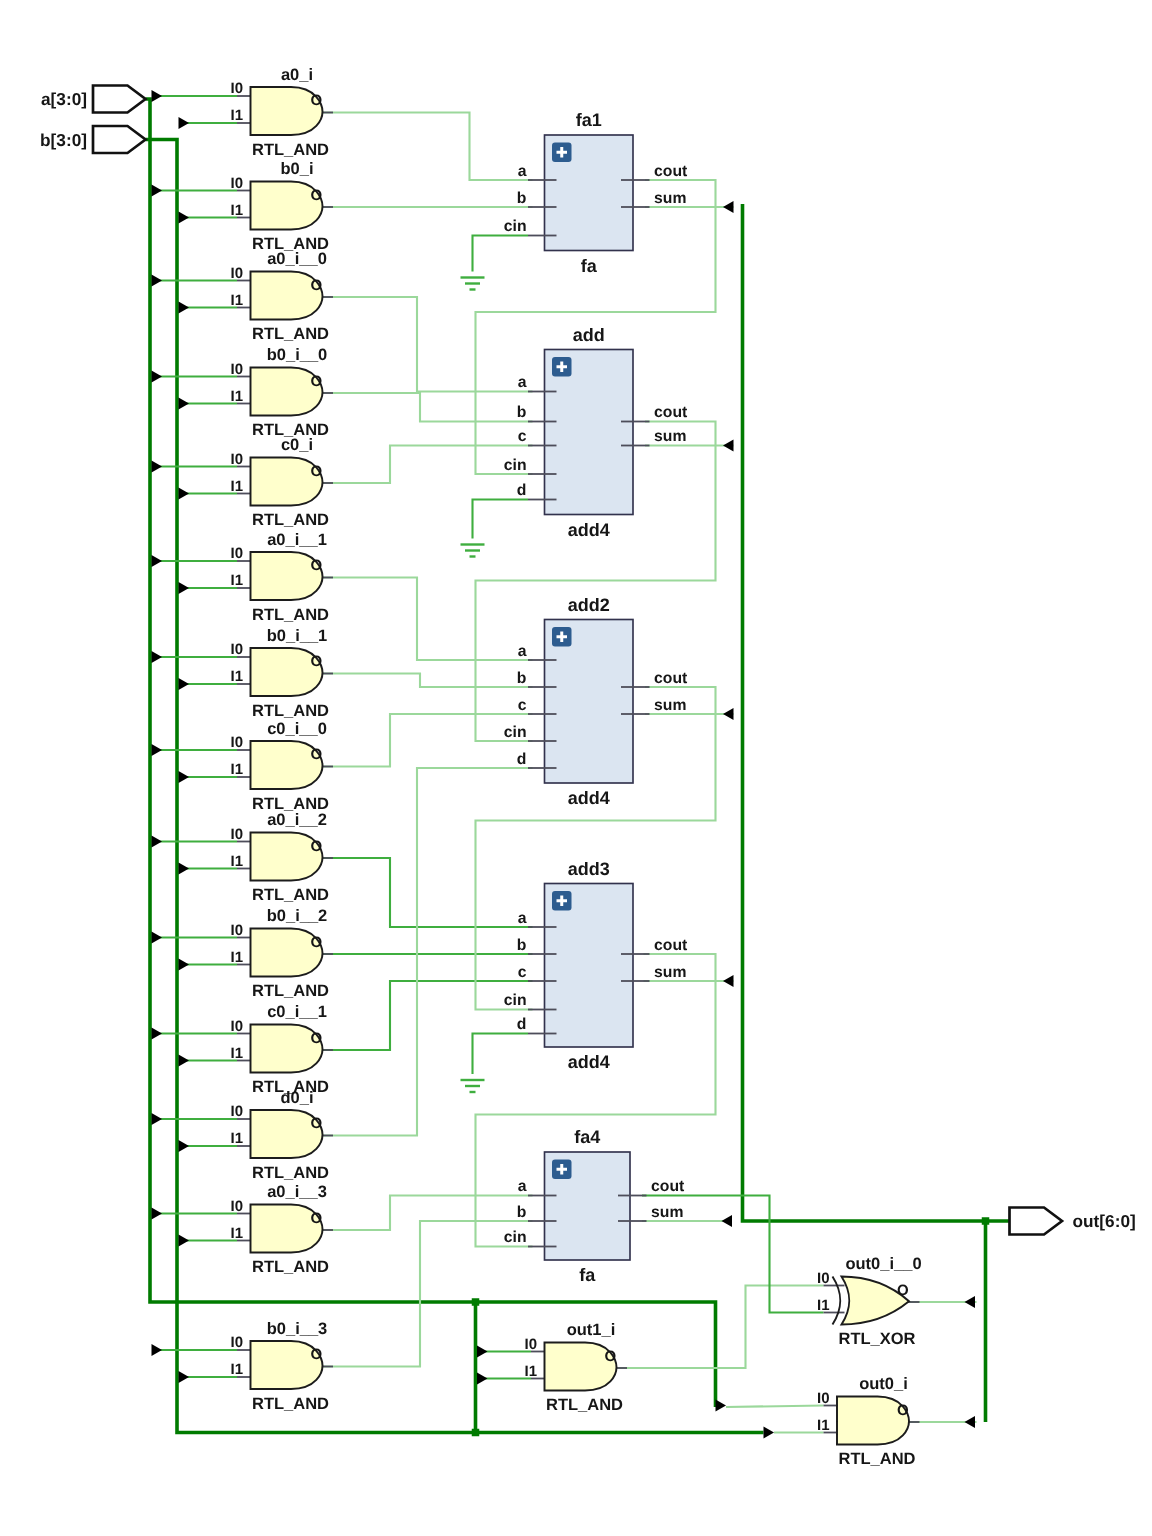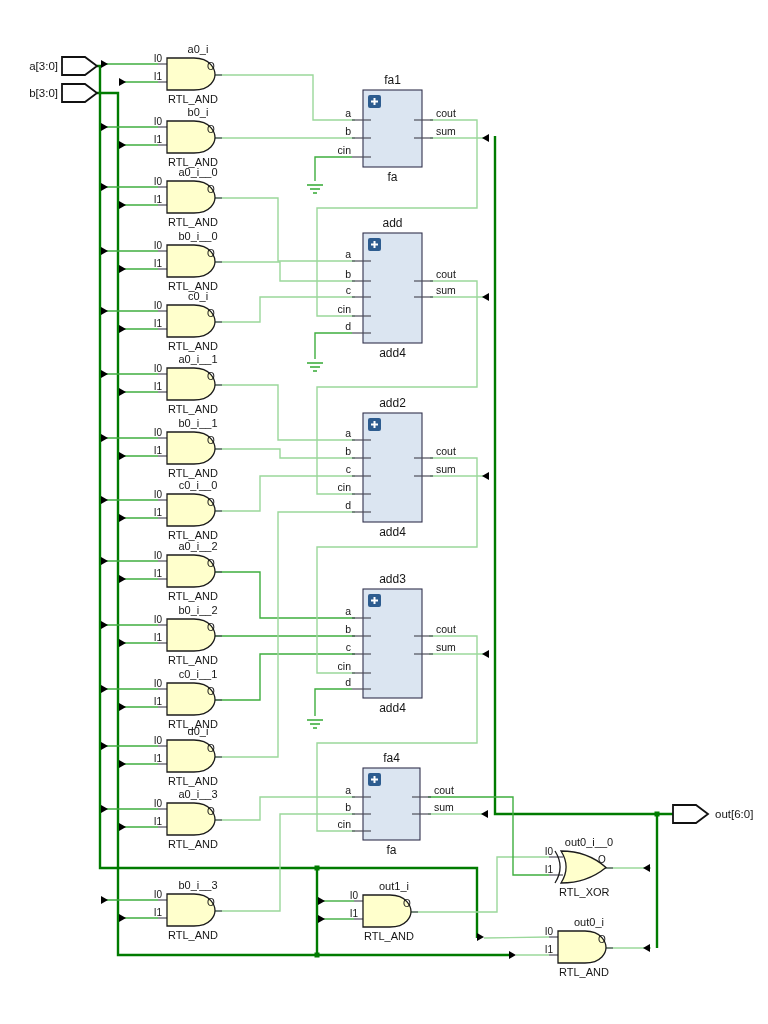--- a/index.html
+++ b/index.html
@@ -1,17 +1,17 @@
 <!DOCTYPE html>
 <html><head>
 <meta charset="utf-8">
 <style>
   html,body{margin:0;padding:0;background:#ffffff;}
   #canvas{position:relative;width:768px;height:1024px;background:#ffffff;overflow:hidden;
-          font-family:"Liberation Sans", sans-serif;}
+          font-family:"Liberation Sans", sans-serif;font-weight:bold;}
   svg text{font-family:"Liberation Sans", sans-serif;fill:#161616;}
 </style>
 </head>
 <body>
 
 <div id="canvas"><svg width="768" height="1024" viewBox="0 0 768 1024">
       <polyline points="97,66 100,66 100,868 477,868 477,938" fill="none" stroke="#007b00" stroke-width="2.4" stroke-linejoin="miter"></polyline>
       <polyline points="97,93 118,93 118,955 509,955" fill="none" stroke="#007b00" stroke-width="2.4" stroke-linejoin="miter"></polyline>
       <polyline points="317,868 317,955" fill="none" stroke="#007b00" stroke-width="2.4" stroke-linejoin="miter"></polyline>
       <polyline points="495,136 495,814 673,814" fill="none" stroke="#007b00" stroke-width="2.4" stroke-linejoin="miter"></polyline>

